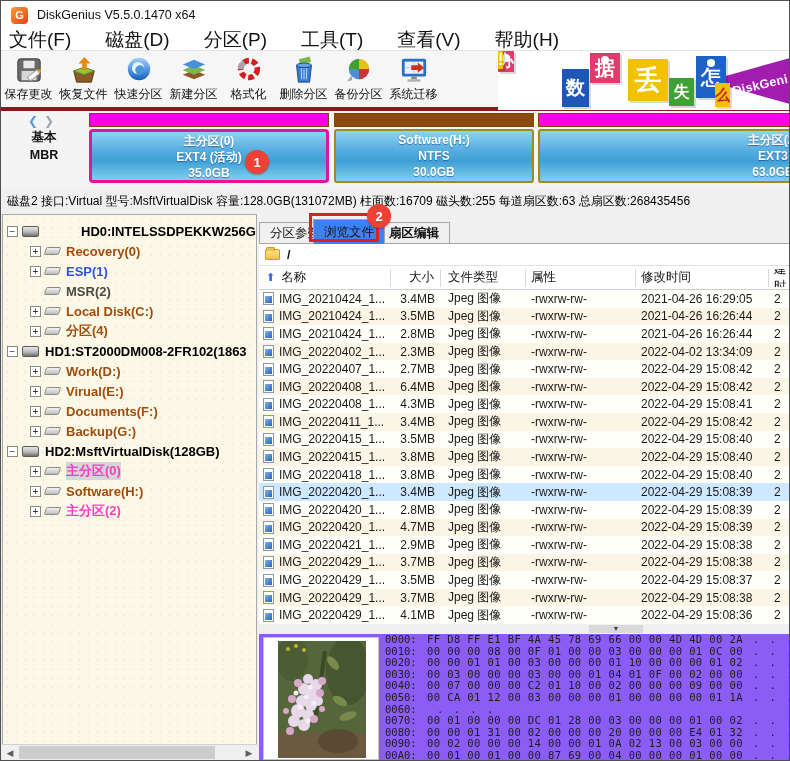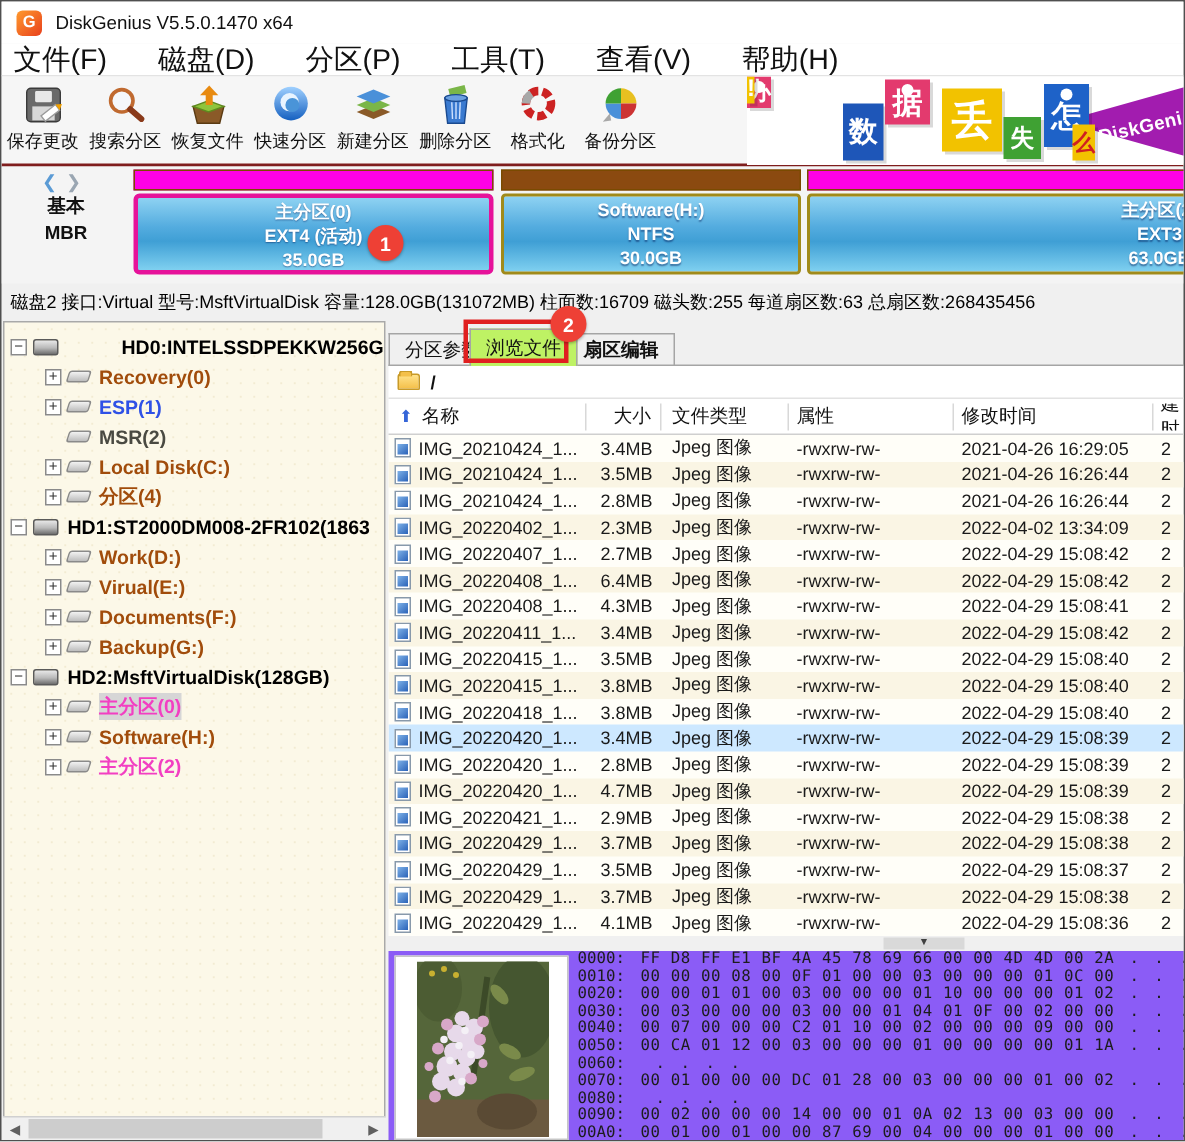--- a/index.html
+++ b/index.html
@@ -10,21 +10,21 @@
   .titlebar { position:absolute; left:0; top:0; width:100%; height:28px; background:#fff; display:flex; align-items:center; }
   .logo { width:17px; height:17px; margin-left:10px; border-radius:4px; background:linear-gradient(135deg,#ff9a2e,#e8401c); color:#fff; font-size:11px; font-weight:bold; display:flex; align-items:center; justify-content:center; }
   .title-text { margin-left:9px; font-size:12.5px; color:#111; }
 
   
   .menubar { position:absolute; left:0; top:28px; width:100%; height:22px; background:#fff; display:flex; align-items:center; border-bottom:1px solid #e3e3e3; }
   .menu-item { font-size:19px; color:#111; padding:0 10px; margin-left:14px; cursor:default; }
   .menu-item:first-child { margin-left:0; padding-left:8px; }
 
   
-  .toolbar { position:absolute; left:0; top:50px; width:100%; height:60px; background:#f6f6f6; border-bottom:2px solid #7f1d1d; display:flex; }
+  .toolbar { position:absolute; left:0; top:50px; width:100%; height:60px; background:#f6f6f6; border-bottom:4px solid #7f1d1d; display:flex; }
   .tbtn { width:55px; height:58px; display:flex; flex-direction:column; align-items:center; justify-content:flex-start; padding-top:3px; }
   .tbtn .ticon { width:34px; height:32px; display:flex; align-items:center; justify-content:center; }
   .tbtn .tlabel { font-size:12px; color:#111; white-space:nowrap; }
 
   
   .banner { position:absolute; left:497px; top:50px; width:292px; height:59px; background:#fff; overflow:hidden; }
   .tile { position:absolute; color:#fff; font-weight:bold; display:flex; align-items:center; justify-content:center; box-shadow:2px 2px 0 rgba(0,0,0,.15); }
   .tile.hole::before { content:""; position:absolute; top:3px; left:50%; transform:translateX(-50%); width:8px; height:8px; border-radius:50%; background:#fff; }
   .tile:nth-child(1){ left:0;   top:16px; width:30px; height:42px; font-size:25px; }
   .tile:nth-child(2){ left:32px; top:5px;  width:30px; height:46px; font-size:22px; }
@@ -68,21 +68,21 @@
   .tw-icon.part { width:15px; height:8px; background:linear-gradient(180deg,#f2f2f2,#bdbdbd); border:1px solid #8a8a8a; transform:skewX(-18deg); }
   .tw-label { font-size:13px; font-weight:bold; }
   .tw-label.hl { background:#d6d6d6; }
   .tree-hscroll { position:absolute; left:1px; bottom:1px; width:255px; height:15px; background:#f0f0f0; border-top:1px solid #d0d0d0; }
   .hs-arrow { position:absolute; top:0; width:16px; height:15px; color:#606060; font-size:9px; display:flex; align-items:center; justify-content:center; }
   .hs-thumb { position:absolute; left:17px; top:1px; width:196px; height:13px; background:#cdcdcd; }
 
   
   .tabsbar { position:absolute; left:258px; top:218px; width:532px; height:25px; }
   .tab { position:absolute; top:3px; height:22px; padding:0 10px; font-size:12.5px; color:#111; background:#f0f0f0; border:1px solid #a5a5a5; border-bottom:none; display:flex; align-items:center; }
-  .tab.active { top:0; height:25px; background:#bef264; z-index:2; }
+  .tab.active { top:0; height:25px; background:#3b82f6; z-index:2; }
   .tabline { position:absolute; left:258px; top:242px; width:532px; height:1px; background:#a5a5a5; }
 
   .pathbar { position:absolute; left:258px; top:243px; width:532px; height:22px; background:#fff; display:flex; align-items:center; border-bottom:1px solid #e2e2e2; }
   .folder-ic { width:15px; height:11px; margin:0 7px 0 6px; background:linear-gradient(180deg,#ffe28a,#f4c04a); border:1px solid #c89a28; border-radius:2px 2px 1px 1px; position:relative; }
   .folder-ic::before { content:""; position:absolute; top:-3px; left:0; width:7px; height:3px; background:#f4c04a; border:1px solid #c89a28; border-bottom:none; border-radius:2px 2px 0 0; }
   .path-text { font-size:12.5px; font-weight:bold; color:#111; }
 
   .thead { position:absolute; left:258px; top:265px; width:532px; height:24px; background:#fff; border-bottom:1px solid #cfcfcf; display:flex; align-items:center; font-size:12.5px; color:#111; }
   .th { height:18px; display:flex; align-items:center; border-right:1px solid #d8d8d8; overflow:hidden; }
   .th.last { border-right:none; }
@@ -142,29 +142,20 @@
             <rect x="4" y="3" width="24" height="24" rx="3" fill="#6a6a6a" stroke="#3a3a3a"></rect>
             <rect x="10" y="5" width="12" height="8" rx="1" fill="#e8e8e8"></rect>
             <rect x="8" y="16" width="16" height="10" fill="#d8d8d8"></rect>
             <g transform="rotate(-38 21 20)">
               <rect x="14" y="18" width="13" height="5" fill="#fff" stroke="#9a9a9a"></rect>
               <polygon points="27,18 31,20.5 27,23" fill="#f0a000"></polygon>
             </g>
           </svg>
       </span>
       <span class="tlabel">保存更改</span>
-    </div>
-    <div class="tbtn">
-      <span class="ticon">
-        <svg width="30" height="28" viewBox="0 0 32 30">
-            <circle cx="13" cy="12" r="8" fill="#f4f8ff" fill-opacity=".55" stroke="#c06a30" stroke-width="2.6"></circle>
-            <line x1="19" y1="18" x2="27" y2="25" stroke="#8a3a1a" stroke-width="4.2" stroke-linecap="round"></line>
-          </svg>
-      </span>
-      <span class="tlabel">搜索分区</span>
     </div>
     <div class="tbtn">
       <span class="ticon">
         <svg width="30" height="28" viewBox="0 0 32 30">
             <polygon points="5,16 27,16 24,28 8,28" fill="#8a5a28" stroke="#5a3a12"></polygon>
             <polygon points="5,16 16,12 27,16 16,20" fill="#8fc43c" stroke="#5e8a1e"></polygon>
             <rect x="14" y="6" width="5" height="9" fill="#e88a10"></rect>
             <polygon points="10,8 23,8 16.5,1" fill="#e88a10"></polygon>
           </svg>
       </span>
@@ -192,50 +183,64 @@
             <polygon points="16,15 28,20 16,25 4,20" fill="#8a5a28"></polygon>
             <polygon points="16,10 28,15 16,20 4,15" fill="#7ab648"></polygon>
             <polygon points="16,4 28,9 16,14 4,9" fill="#4a90d9"></polygon>
           </svg>
       </span>
       <span class="tlabel">新建分区</span>
     </div>
     <div class="tbtn">
       <span class="ticon">
         <svg width="30" height="28" viewBox="0 0 32 30">
+            <circle cx="16" cy="14" r="9" fill="none" stroke="#cc2222" stroke-width="6" stroke-dasharray="6 3"></circle>
+            <path d="M 7 14 A 9 9 0 0 1 11 7" stroke="#a8a8a8" stroke-width="6" fill="none"></path>
+          </svg>
+      </span>
+      <span class="tlabel">格式化</span>
+    </div>
+    <div class="tbtn">
+      <span class="ticon">
+        <svg width="30" height="28" viewBox="0 0 32 30">
             <rect x="11" y="2" width="12" height="6" fill="#7ab648" transform="rotate(-14 17 5)"></rect>
             <path d="M8,10 L24,10 L22,28 L10,28 Z" fill="#3a7ad0" stroke="#1a4a90"></path>
             <ellipse cx="16" cy="10" rx="8" ry="2.4" fill="#6aa0e0" stroke="#1a4a90"></ellipse>
             <line x1="13" y1="13" x2="13.5" y2="25" stroke="#cfe2ff"></line>
             <line x1="16" y1="13" x2="16" y2="25" stroke="#cfe2ff"></line>
             <line x1="19" y1="13" x2="18.5" y2="25" stroke="#cfe2ff"></line>
           </svg>
       </span>
       <span class="tlabel">删除分区</span>
-    </div>
-    <div class="tbtn">
-      <span class="ticon">
-        <svg width="30" height="28" viewBox="0 0 32 30">
-            <circle cx="16" cy="14" r="9" fill="none" stroke="#cc2222" stroke-width="6" stroke-dasharray="6 3"></circle>
-            <path d="M 7 14 A 9 9 0 0 1 11 7" stroke="#a8a8a8" stroke-width="6" fill="none"></path>
-          </svg>
-      </span>
-      <span class="tlabel">格式化</span>
     </div>
     <div class="tbtn">
       <span class="ticon">
         <svg width="30" height="28" viewBox="0 0 32 30">
             <path d="M16,14 L16,3 A11,11 0 0 1 27,14 Z" fill="#e8c020"></path>
             <path d="M16,14 L27,14 A11,11 0 0 1 16,25 Z" fill="#cc3333"></path>
             <path d="M16,14 L16,25 A11,11 0 0 1 5,14 Z" fill="#4a90d9"></path>
             <path d="M16,14 L5,14 A11,11 0 0 1 16,3 Z" fill="#3fa133"></path>
             <polygon points="8,21 3,27 9,26" fill="#a8a8a8"></polygon>
           </svg>
       </span>
       <span class="tlabel">备份分区</span>
+    </div>
+    <div class="tbtn">
+      <span class="ticon">
+        <svg width="30" height="28" viewBox="0 0 32 30">
+            <rect x="3" y="3" width="26" height="19" rx="2" fill="#2a70c8"></rect>
+            <rect x="6" y="6" width="20" height="13" fill="#eaf2ff"></rect>
+            <line x1="16" y1="6" x2="16" y2="19" stroke="#b8cce8"></line>
+            <line x1="6" y1="12.5" x2="26" y2="12.5" stroke="#b8cce8"></line>
+            <path d="M13,10 h7 v-3 l7,5.5 -7,5.5 v-3 h-7 z" fill="#d03020"></path>
+            <rect x="13" y="22" width="6" height="3" fill="#8a8a8a"></rect>
+            <rect x="9" y="25" width="14" height="2.5" fill="#b0b0b0"></rect>
+          </svg>
+      </span>
+      <span class="tlabel">系统迁移</span>
     </div>
   </div>
 
   <div class="banner" id="banner">
     <div class="tri" style="border-right-color: rgb(162, 28, 175);"></div>
     <div class="brand">DiskGeni</div>
   <span class="tile" style="background: rgb(30, 86, 184);">数</span>
       <span class="tile hole" style="background: rgb(227, 58, 110);">据</span>
       <span class="tile" style="background: rgb(242, 194, 0);">丢</span>
       <span class="tile" style="background: rgb(63, 161, 51);">失</span>
@@ -732,20 +737,21 @@
     </div>
 
     <div class="hexline">
       <span class="hoff">0070:</span>
       <span class="hbytes">00 01 00 00 00 DC 01 28 00 03 00 00 00 01 00 02</span>
       <span class="hascii">. . . .</span>
     </div>
 
     <div class="hexline">
       <span class="hoff">0080:</span>
+      <span class="hbytes">00 00 01 31 00 02 00 00 00 20 00 00 00 E4 01 32</span>
       <span class="hascii">. . . .</span>
     </div>
 
     <div class="hexline">
       <span class="hoff">0090:</span>
       <span class="hbytes">00 02 00 00 00 14 00 00 01 0A 02 13 00 03 00 00</span>
       <span class="hascii">. . . .</span>
     </div>
 
     <div class="hexline">

